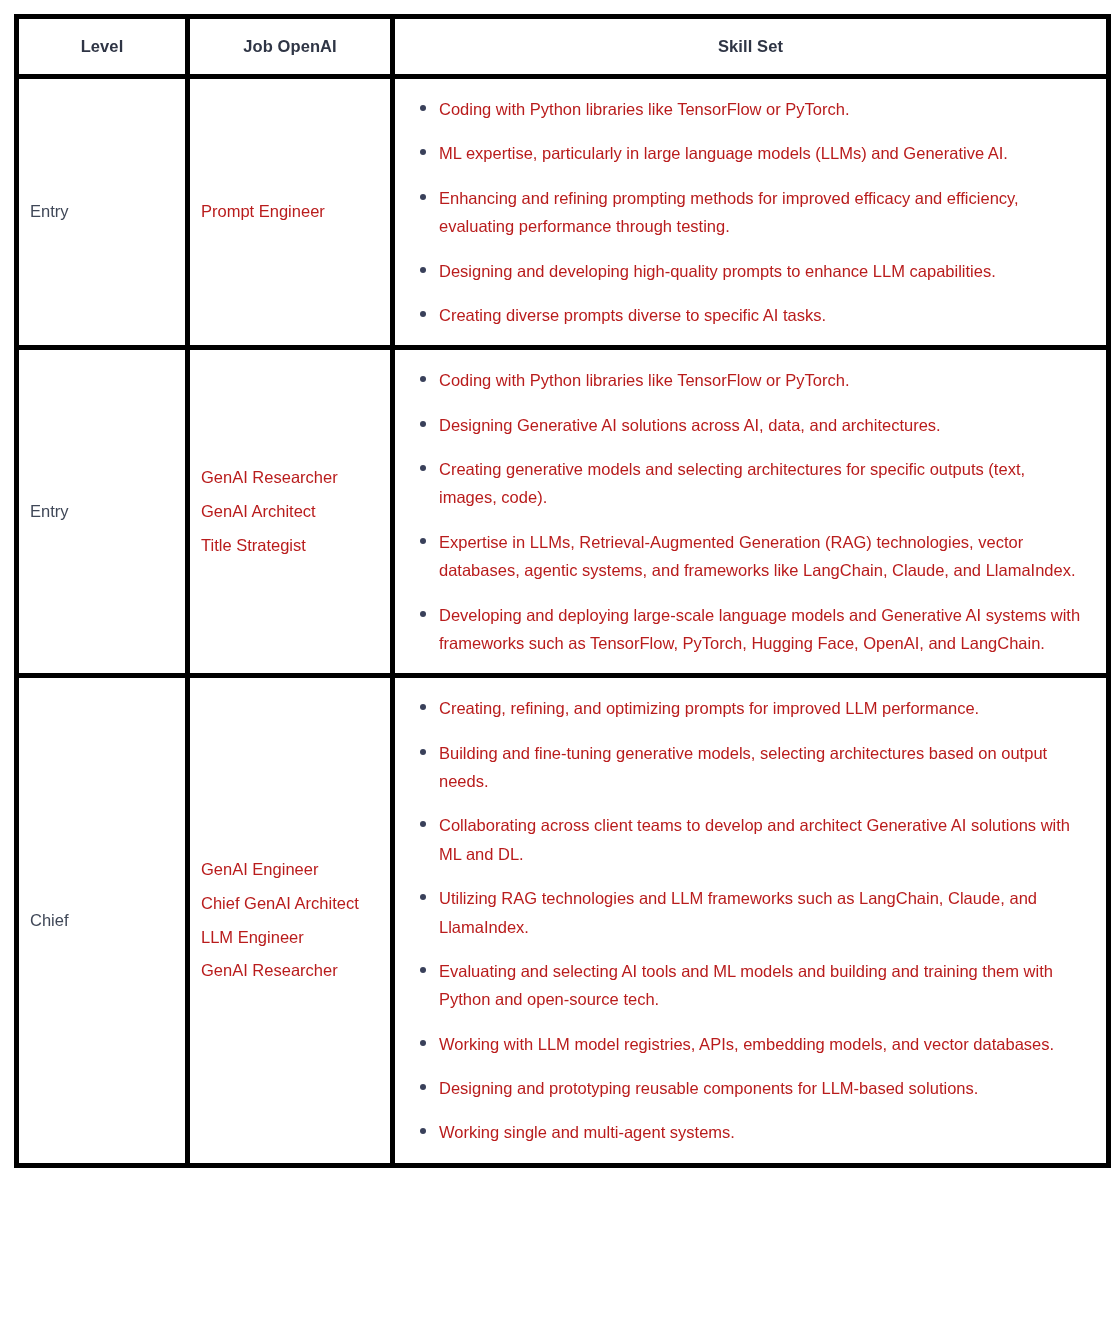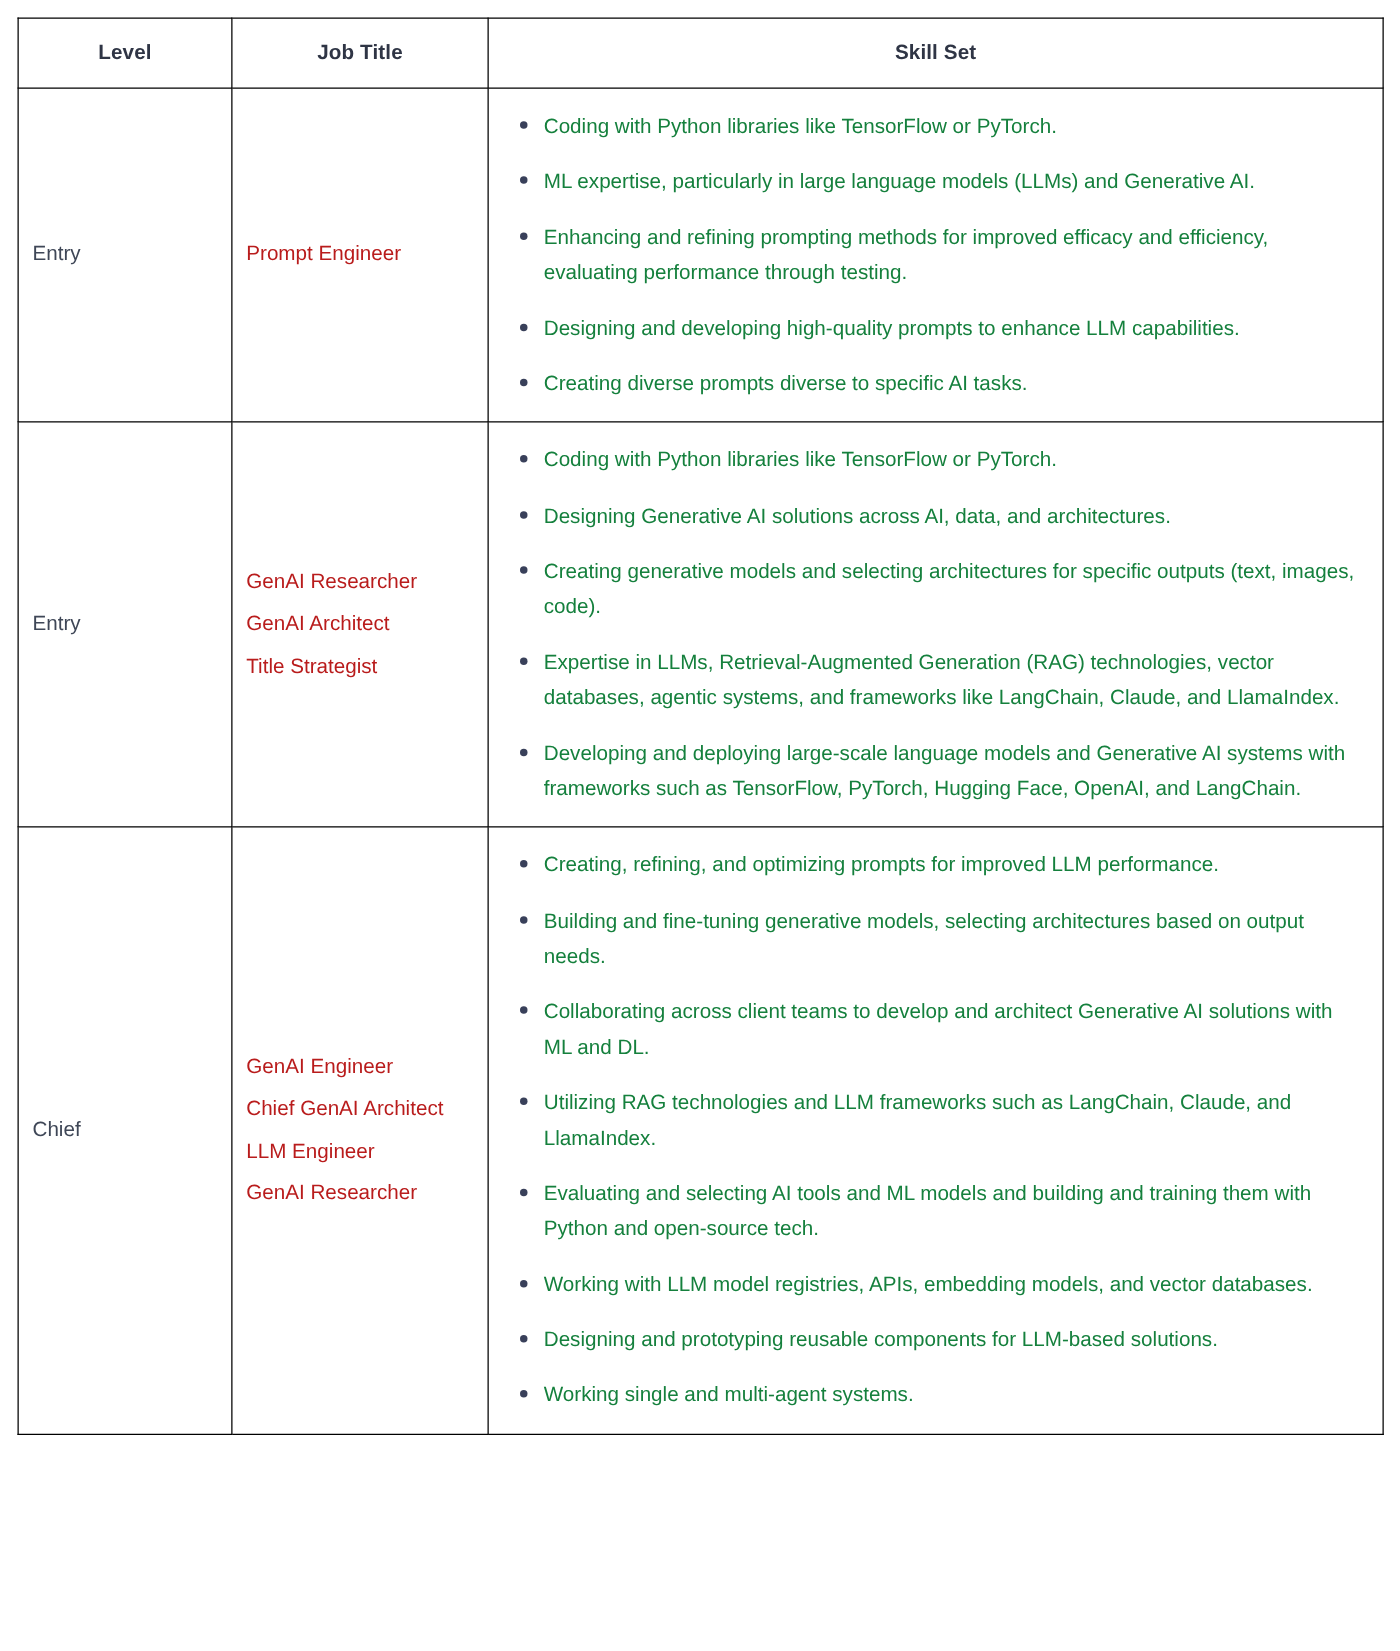--- a/index.html
+++ b/index.html
@@ -30,21 +30,21 @@
     background: #ffffff;
     border: 1px solid #e6e8ec;
   }
 
   table.skills-table col.col-level  { width: 171px; }
   table.skills-table col.col-job    { width: 205px; }
   table.skills-table col.col-skill  { width: 716px; }
 
   table.skills-table th,
   table.skills-table td {
-    border: 1px solid #000000;
+    border: 5px solid #000000;
     vertical-align: middle;
     background: #ffffff;
   }
 
   table.skills-table thead th {
     height: 55px;
     text-align: center;
     font-size: 16.5px;
     font-weight: bold;
     color: #2f3545;
@@ -80,21 +80,21 @@
     margin: 0;
     padding: 0;
   }
 
   ul.skill-list li {
     position: relative;
     padding-left: 30px;
     margin: 0 0 16px 0;
     font-size: 16.5px;
     line-height: 1.72;
-    color: #15803d;
+    color: #b91c1c;
   }
   ul.skill-list li:last-child { margin-bottom: 0; }
 
   ul.skill-list li .bullet-dot {
     position: absolute;
     left: 11px;
     top: 10px;
     width: 6px;
     height: 6px;
     border-radius: 50%;
@@ -107,21 +107,21 @@
 <div class="page">
   <table class="skills-table">
     <colgroup>
       <col class="col-level">
       <col class="col-job">
       <col class="col-skill">
     </colgroup>
     <thead>
       <tr>
         <th>Level</th>
-        <th>Job Title</th>
+        <th>Job OpenAI</th>
         <th>Skill Set</th>
       </tr>
     </thead>
     <tbody id="table-body">
         <tr>
           <td class="cell-level">Entry</td>
           <td class="cell-job">
             <span class="job-line">Prompt Engineer</span>
           </td>
           <td class="cell-skill">

